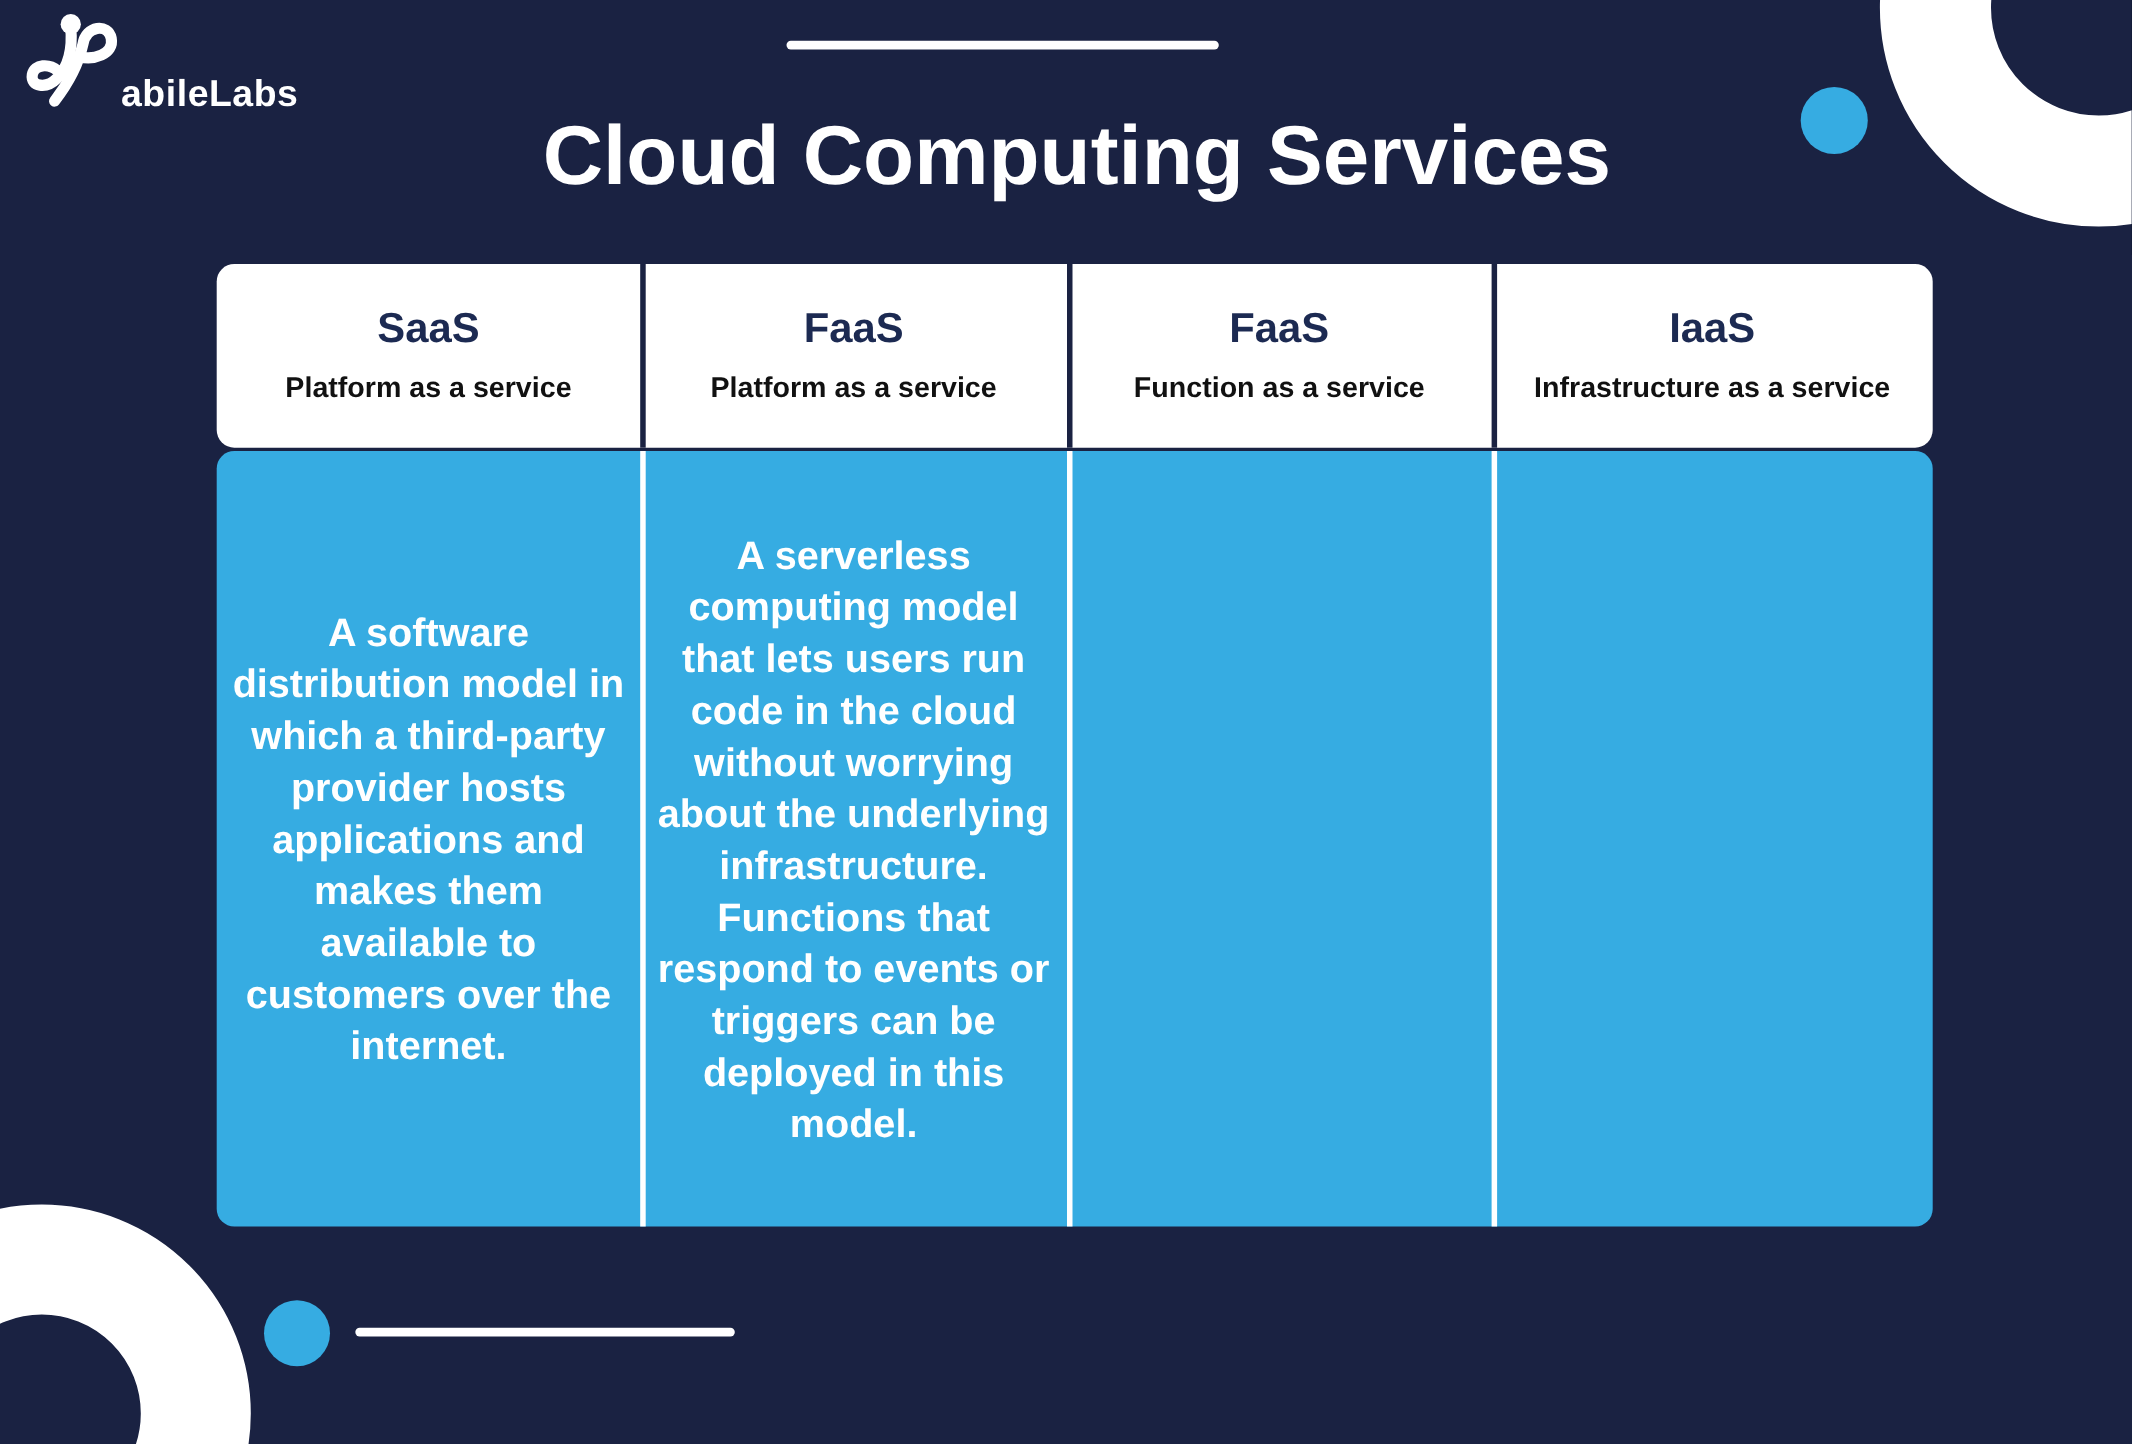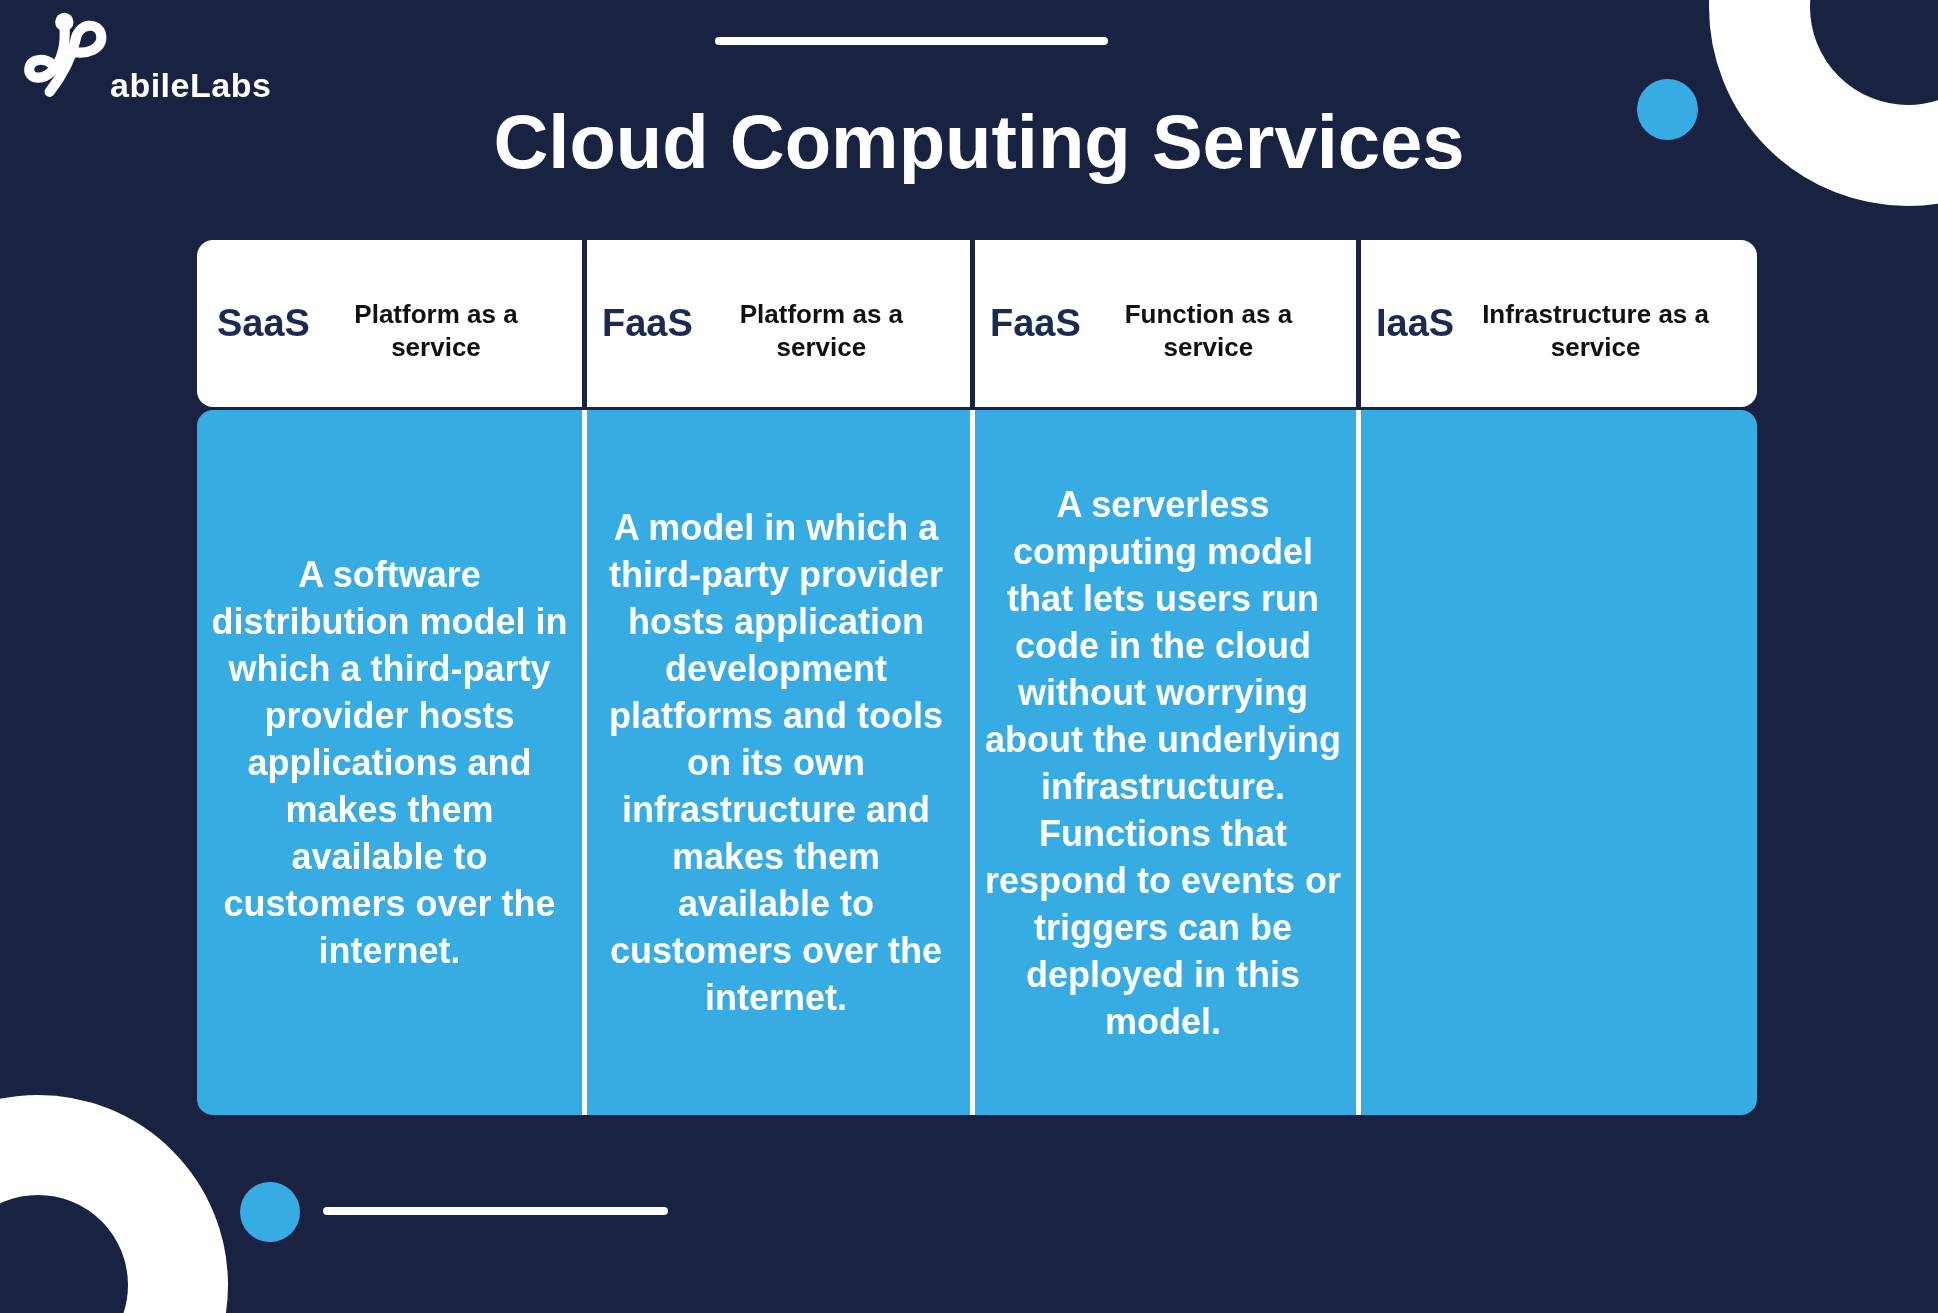--- a/index.html
+++ b/index.html
@@ -42,22 +42,22 @@
   .table-body{
     position:absolute;left:197px;top:410px;width:1560px;height:705px;
     background:#36ACE2;border-radius:16px;
     display:grid;grid-template-columns:385px 388px 386px 401px;
   }
   .vdiv{position:absolute;top:0;bottom:0;width:5px;}
   .table-header .vdiv{background:#1A2242;}
   .table-body .vdiv{background:#ffffff;}
   .d1{left:385px;} .d2{left:773px;} .d3{left:1159px;}
   .hcell{
-    display:flex;flex-direction:row;align-items:center;justify-content:center;
-    text-align:center;padding:0 20px;
+    display:flex;flex-direction:column;align-items:center;justify-content:center;
+    text-align:center;padding:0 10px;
   }
   .abbr{color:#1C2A52;font-size:38px;font-weight:bold;line-height:1.15;}
   .full{color:#111111;font-size:26px;font-weight:bold;line-height:1.25;margin-top:14px;}
   .bcell{
     display:flex;align-items:center;justify-content:center;
     text-align:center;padding:0 13px;
   }
   .desc{color:#ffffff;font-size:36px;font-weight:bold;line-height:47px;}
 </style>
 </head>
@@ -105,23 +105,20 @@
     <i class="vdiv d1"></i>
     <i class="vdiv d2"></i>
     <i class="vdiv d3"></i>
   </div>
 
   <div class="table-body">
     <div class="bcell">
       <div class="desc">A software distribution model in which a third-party provider hosts applications and makes them available to customers over the internet.</div>
     </div>
     <div class="bcell">
-      <div class="desc">A model in which a third-party provider hosts application development platforms and tools on its own infrastructure and makes them available to customers over the internet.</div>
-    </div>
-    <div class="bcell">
       <div class="desc">A serverless computing model that lets users run code in the cloud without worrying about the underlying infrastructure. Functions that respond to events or triggers can be deployed in this model.</div>
     </div>
     <i class="vdiv d1"></i>
     <i class="vdiv d2"></i>
     <i class="vdiv d3"></i>
   </div>
 
 </div>
 
 </body></html>

